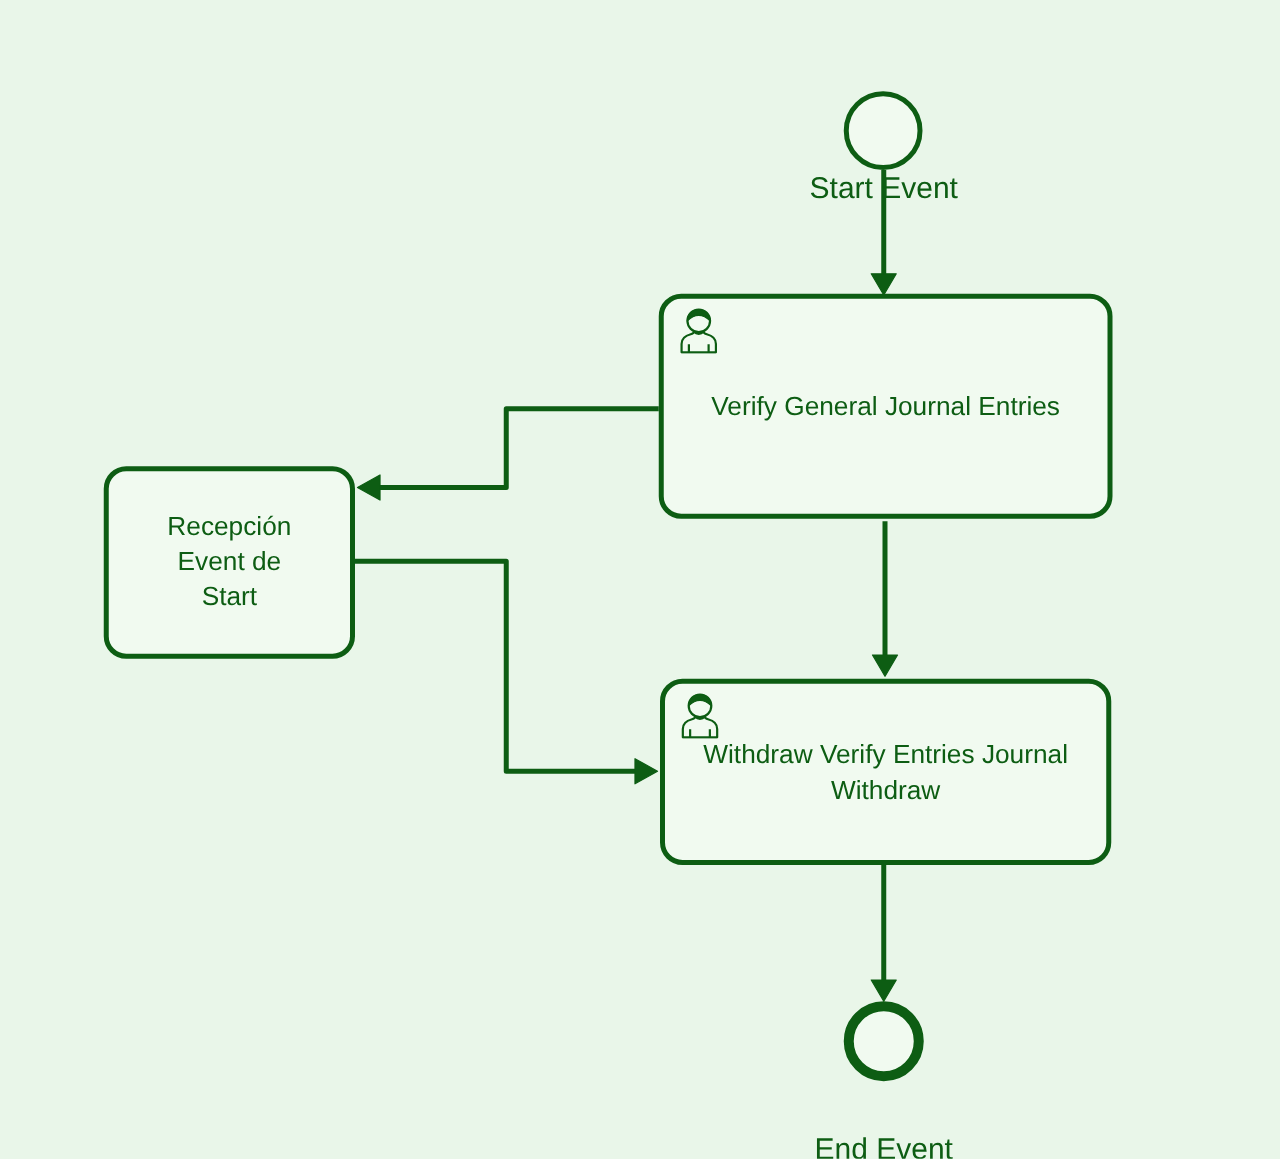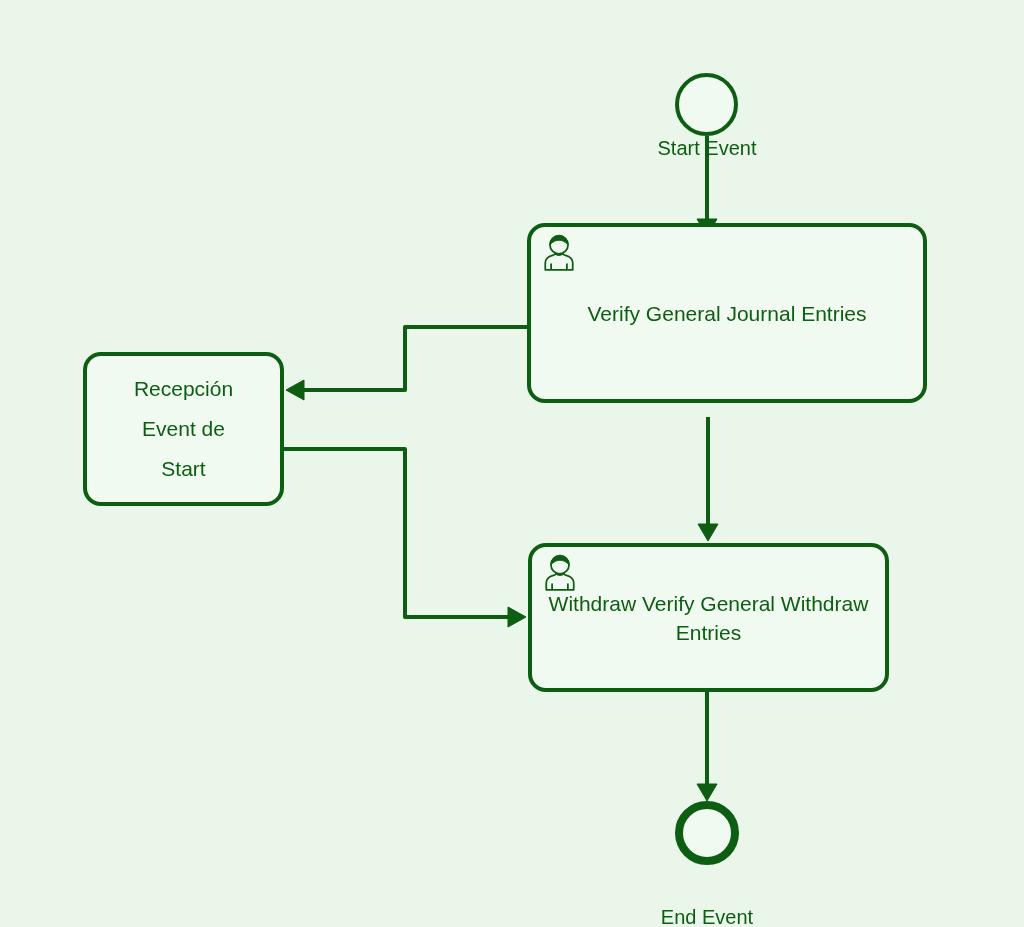--- a/index.html
+++ b/index.html
@@ -41,44 +41,44 @@
     display: flex;
     flex-direction: column;
     align-items: center;
     justify-content: center;
     text-align: center;
     color: #0d5d13;
     font-size: 21px;
     line-height: 29px;
     cursor: default;
   }
-  .task-verify   { left: 527px; top: 223px; width: 400px; height: 180px; }
+  .task-verify   { left: 527px; top: 235px; width: 363px; height: 180px; }
   .task-withdraw { left: 528px; top: 543px; width: 361px; height: 149px; }
-  .task-recepcion{ left:  83px; top: 352px; width: 201px; height: 154px; line-height: 28px; gap: 12px; }
+  .task-recepcion{ left:  83px; top: 373px; width: 201px; height: 154px; line-height: 28px; }
   .user-icon {
     position: absolute;
     left: 9px; top: 6px;
     width: 38px; height: 38px;
   }
   .user-icon svg { width: 100%; height: 100%; }
   .event-circle {
     position: absolute;
     box-sizing: border-box;
     border-radius: 50%;
     background: #f1faf0;
     border-style: solid;
     border-color: #0d5d13;
   }
   .start-circle { left: 675px; top: 73px;  width: 63px; height: 63px; border-width: 4px; }
   .end-circle   { left: 675px; top: 801px; width: 64px; height: 64px; border-width: 8px; }
   .event-label {
     position: absolute;
     transform: translateX(-50%);
     color: #0d5d13;
-    font-size: 20px;
+    font-size: 24px;
     white-space: nowrap;
   }
   .start-label { left: 707px; top: 137px; }
   .end-label   { left: 707px; top: 866px; margin-top: 40px; }
   .task-line { pointer-events: none; }
 </style>
 </head>
 <body>
 
 <div class="canvas">
@@ -129,20 +129,20 @@
 
   <div class="task task-withdraw">
     <span class="user-icon">
       <svg viewBox="0 0 24 26" xmlns="http://www.w3.org/2000/svg">
         <circle cx="12" cy="8" r="6.2" fill="none" stroke="#0d5d13" stroke-width="1.2"></circle>
         <path d="M5.8 8 a6.2 6.2 0 0 1 12.4 0 c-2.1-2.1-4.1-3-6.2-3 c-2.1 0-4.1.9-6.2 3 z" fill="#0d5d13" stroke="#0d5d13" stroke-width="0.6"></path>
         <path d="M2.6 25.2 V20.6 Q2.6 16.6 7.6 15.3 Q9.2 14.9 9.4 14 A3.6 3.6 0 0 0 14.6 14 Q14.8 14.9 16.4 15.3 Q21.4 16.6 21.4 20.6 V25.2 Z" fill="none" stroke="#0d5d13" stroke-width="1.2" stroke-linejoin="round"></path>
         <path d="M6.6 20.8 V25.2 M17.4 20.8 V25.2" fill="none" stroke="#0d5d13" stroke-width="1.2"></path>
       </svg>
     </span>
-    <div class="task-line">Withdraw Verify General Withdraw</div>
-    <div class="task-line">Entries</div>
+    <div class="task-line">Withdraw Verify Entries Journal</div>
+    <div class="task-line">Withdraw</div>
   </div>
 
   <div class="event-circle end-circle"></div>
   <div class="event-label end-label">End Event</div>
 
 </div>
 
 </body></html>

